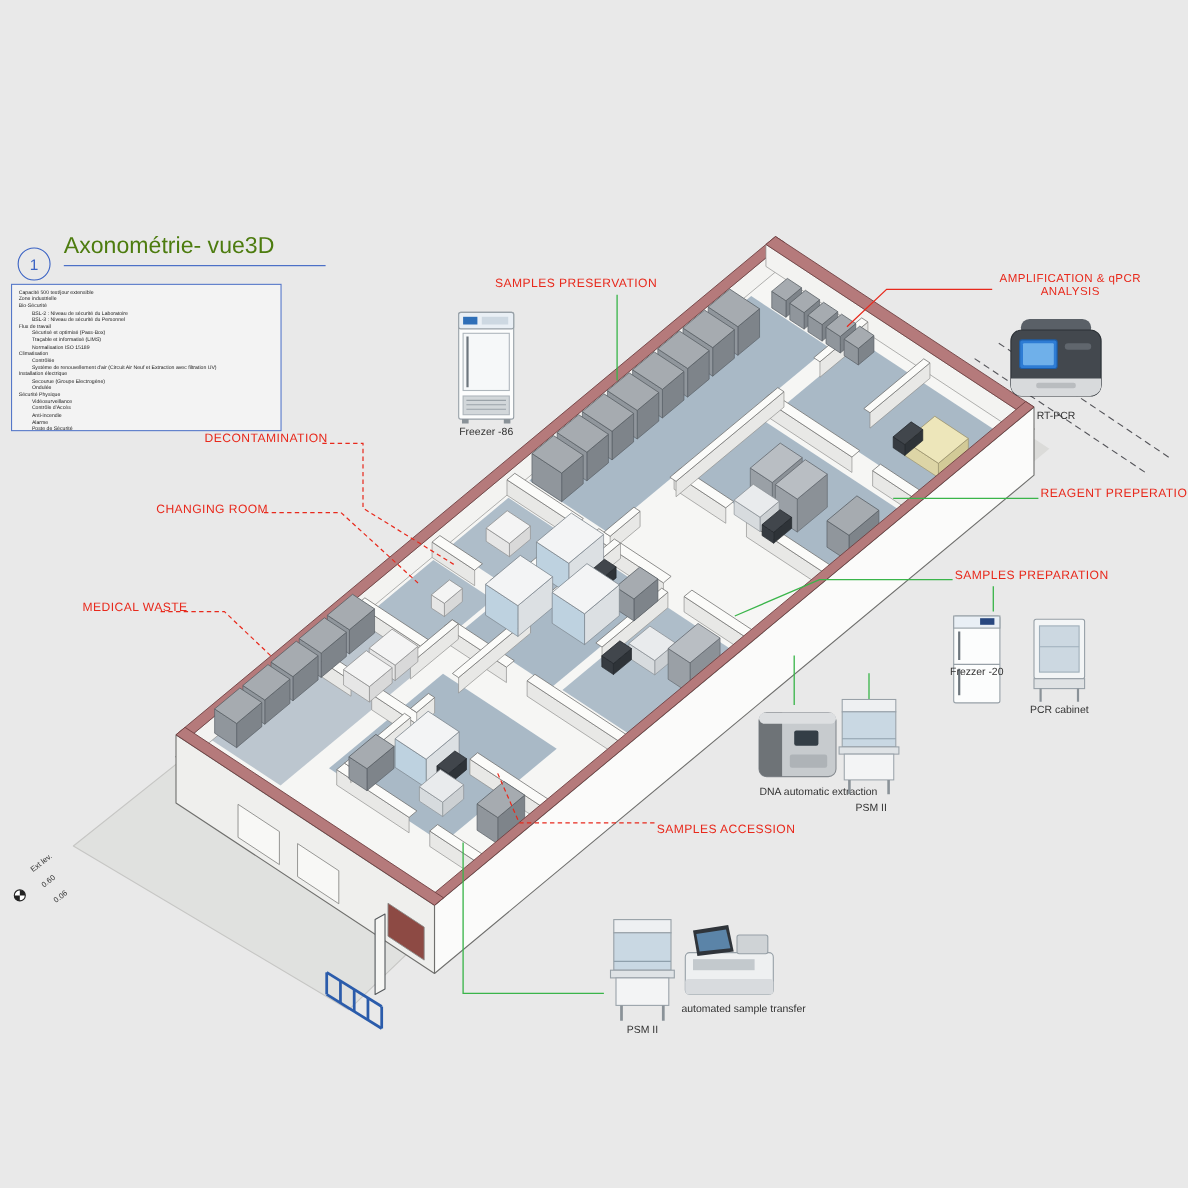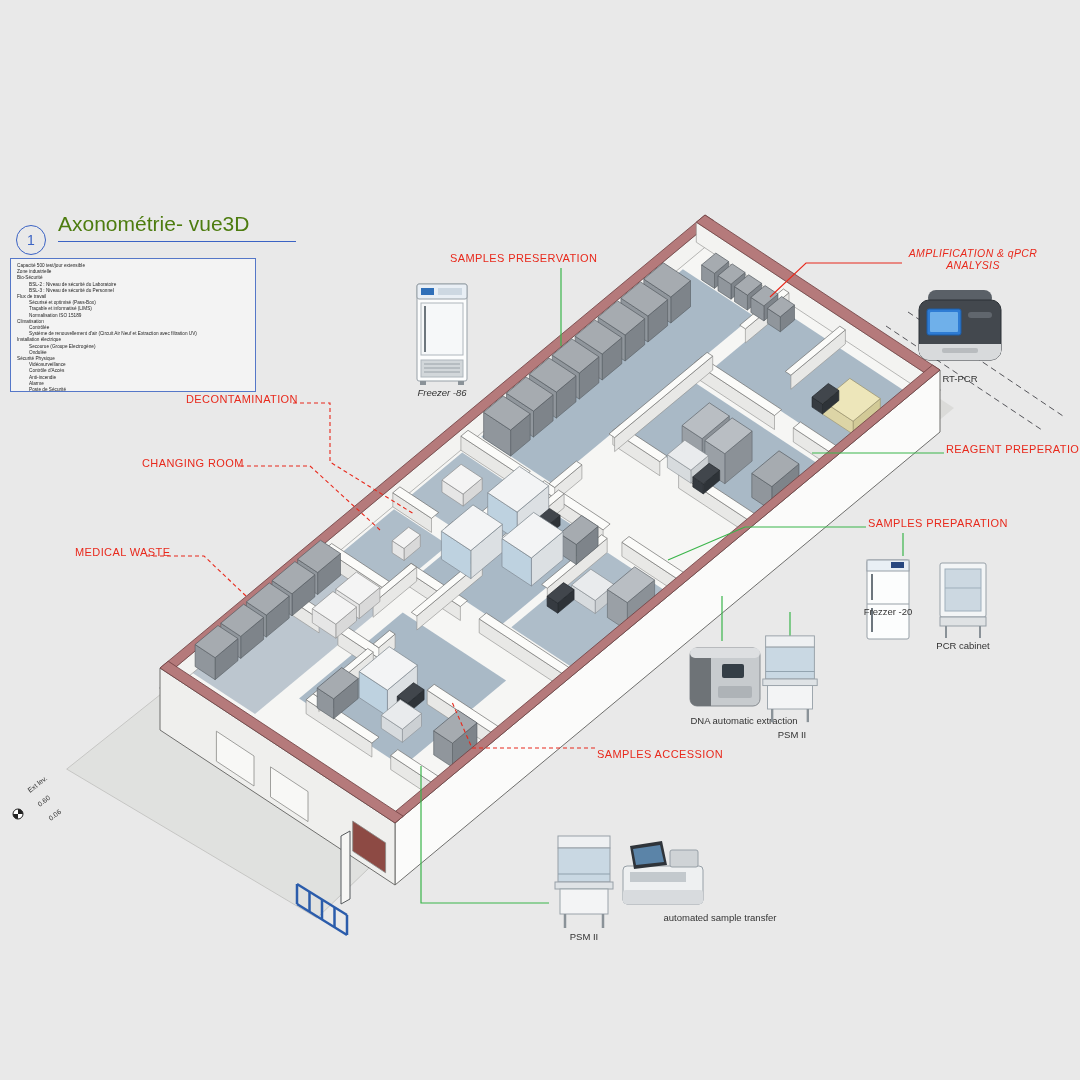--- a/index.html
+++ b/index.html
@@ -295,21 +295,21 @@
   <div class="i1">Ondulée</div>
   <div class="i0">Sécurité Physique</div>
   <div class="i1">Vidéosurveillance</div>
   <div class="i1">Contrôle d'Accès</div>
   <div class="i1">Anti-incendie</div>
   <div class="i1">Alarme</div>
   <div class="i1">Poste de Sécurité</div>
 </div>
 
 <div class="room-label" style="left:450px;top:252px;">SAMPLES PRESERVATION</div>
-<div class="room-label" style="left:898px;top:247px;width:150px;text-align:center;font-size:10.5px;font-style:italic;">
+<div class="room-label" style="left:898px;top:247px;width:150px;text-align:center;font-size:10.5px;">
   <div>AMPLIFICATION &amp; qPCR</div>
   <div>ANALYSIS</div>
 </div>
 <div class="room-label" style="left:186px;top:393px;">DECONTAMINATION</div>
 <div class="room-label" style="left:142px;top:457px;">CHANGING ROOM</div>
 <div class="room-label" style="left:57px;top:546px;padding-left:18px;">MEDICAL WASTE</div>
 <div class="room-label" style="left:946px;top:443px;">REAGENT PREPERATION</div>
 <div class="room-label" style="left:868px;top:517px;">SAMPLES PREPARATION</div>
 <div class="room-label" style="left:597px;top:748px;">SAMPLES ACCESSION</div>
 
@@ -324,21 +324,21 @@
     <rect x="9" y="78" width="42" height="17" fill="#d2d7da" stroke="#aeb6bc"></rect>
     <g stroke="#9aa2a8">
         <line x1="12" y1="82" x2="48" y2="82"></line>
         <line x1="12" y1="86" x2="48" y2="86"></line>
         <line x1="12" y1="90" x2="48" y2="90"></line>
       </g>
     <rect x="8" y="99" width="6" height="4" fill="#8a9298"></rect>
       <rect x="46" y="99" width="6" height="4" fill="#8a9298"></rect>
   </svg>
 </div>
-<div class="caption" style="left:396px;top:388px;width:92px;font-style:italic;">Freezer -86</div>
+<div class="caption" style="left:396px;top:388px;width:92px;">Freezer -86</div>
 
 <div class="equip" style="left:916px;top:286px;">
   <svg width="88" height="88" viewBox="0 0 88 88">
     <rect x="12" y="4" width="64" height="16" rx="8" fill="#5a6067"></rect>
     <rect x="3" y="14" width="82" height="60" rx="10" fill="#43484e" stroke="#2c3136"></rect>
     <rect x="11" y="23" width="34" height="26" rx="2" fill="#2e7cd4" stroke="#1c5ca6"></rect>
     <rect x="14" y="26" width="28" height="20" rx="1" fill="#6fb0ea"></rect>
     <rect x="52" y="26" width="24" height="6" rx="3" fill="#60666d"></rect>
     <path d="M3,58 h82 v8 a10,10 0 0 1 -10,8 h-62 a10,10 0 0 1 -10,-8 z" fill="#d8dadc"></path>
     <rect x="26" y="62" width="36" height="5" rx="2" fill="#b9bcbf"></rect>
@@ -410,13 +410,13 @@
 <div class="equip" style="left:620px;top:838px;">
   <svg width="86" height="74" viewBox="0 0 86 74">
     <rect x="3" y="28" width="80" height="38" rx="4" fill="#eef0f1" stroke="#97a0a7"></rect>
     <polygon points="10,8 42,3 47,27 14,31" fill="#2f343a"></polygon>
     <polygon points="13,11 40,7 44,24 16,27" fill="#5b84a8"></polygon>
     <rect x="50" y="12" width="28" height="17" rx="2" fill="#cfd3d6" stroke="#97a0a7"></rect>
     <rect x="10" y="34" width="56" height="10" fill="#c3c9cd"></rect>
     <rect x="3" y="52" width="80" height="14" rx="3" fill="#d8dbde"></rect>
   </svg>
 </div>
-<div class="caption" style="left:606px;top:913px;width:140px;padding-left:44px;">automated sample transfer</div>
+<div class="caption" style="left:606px;top:913px;width:140px;">automated sample transfer</div>
 
 </body></html>

